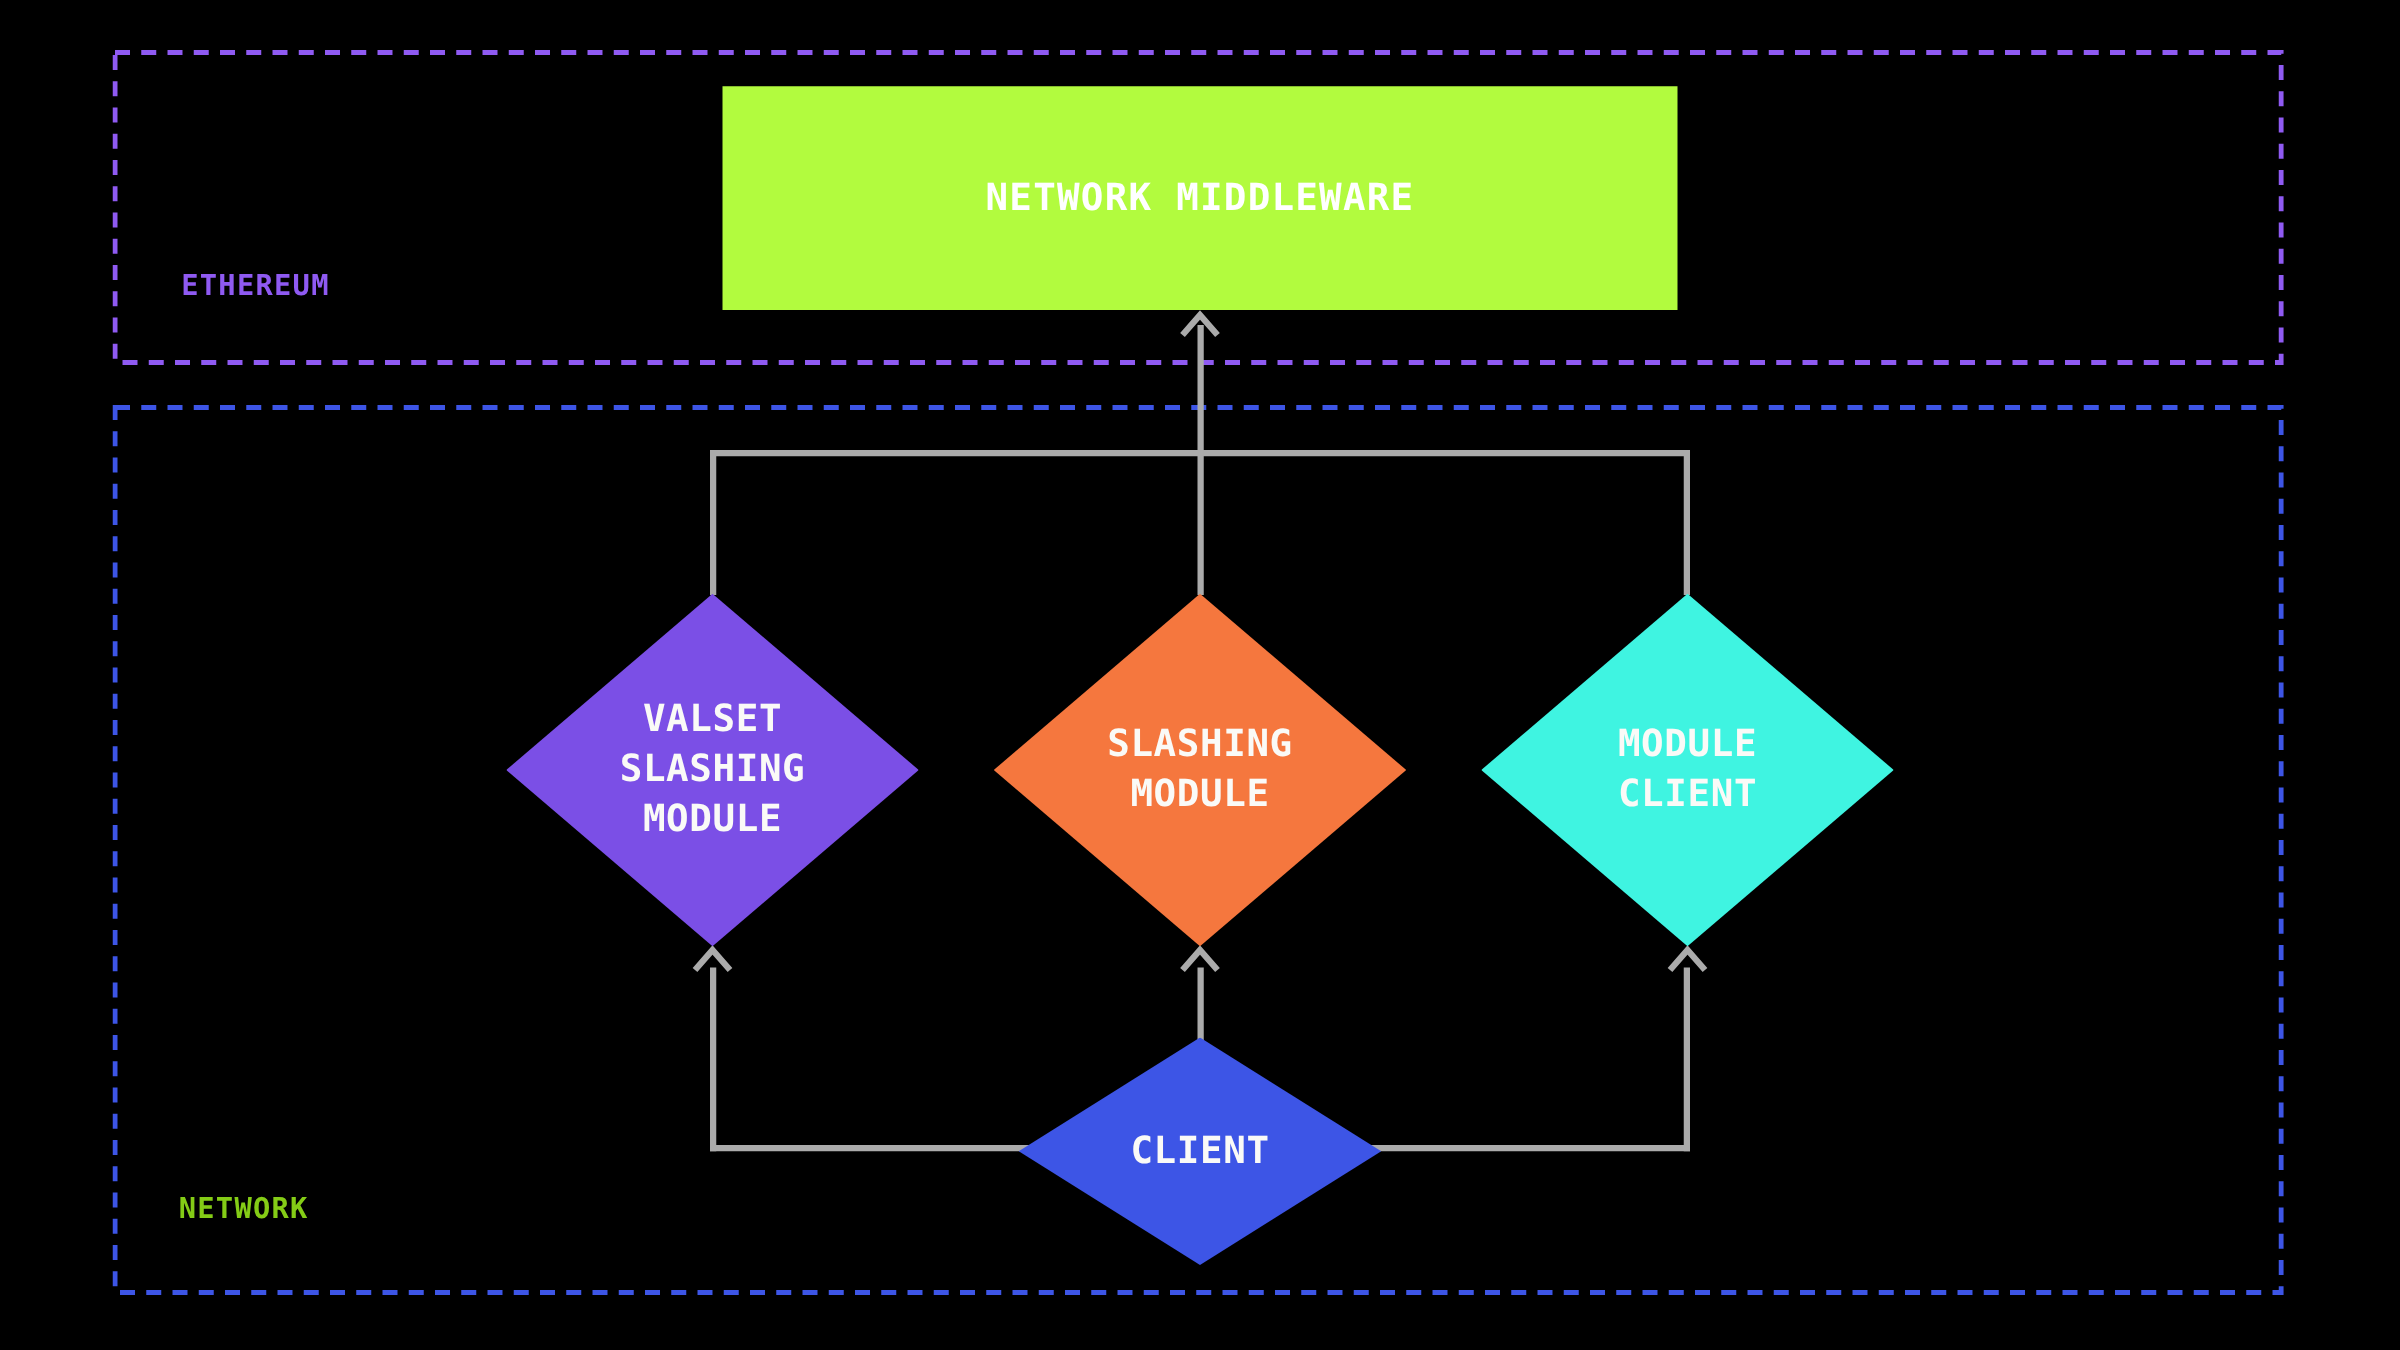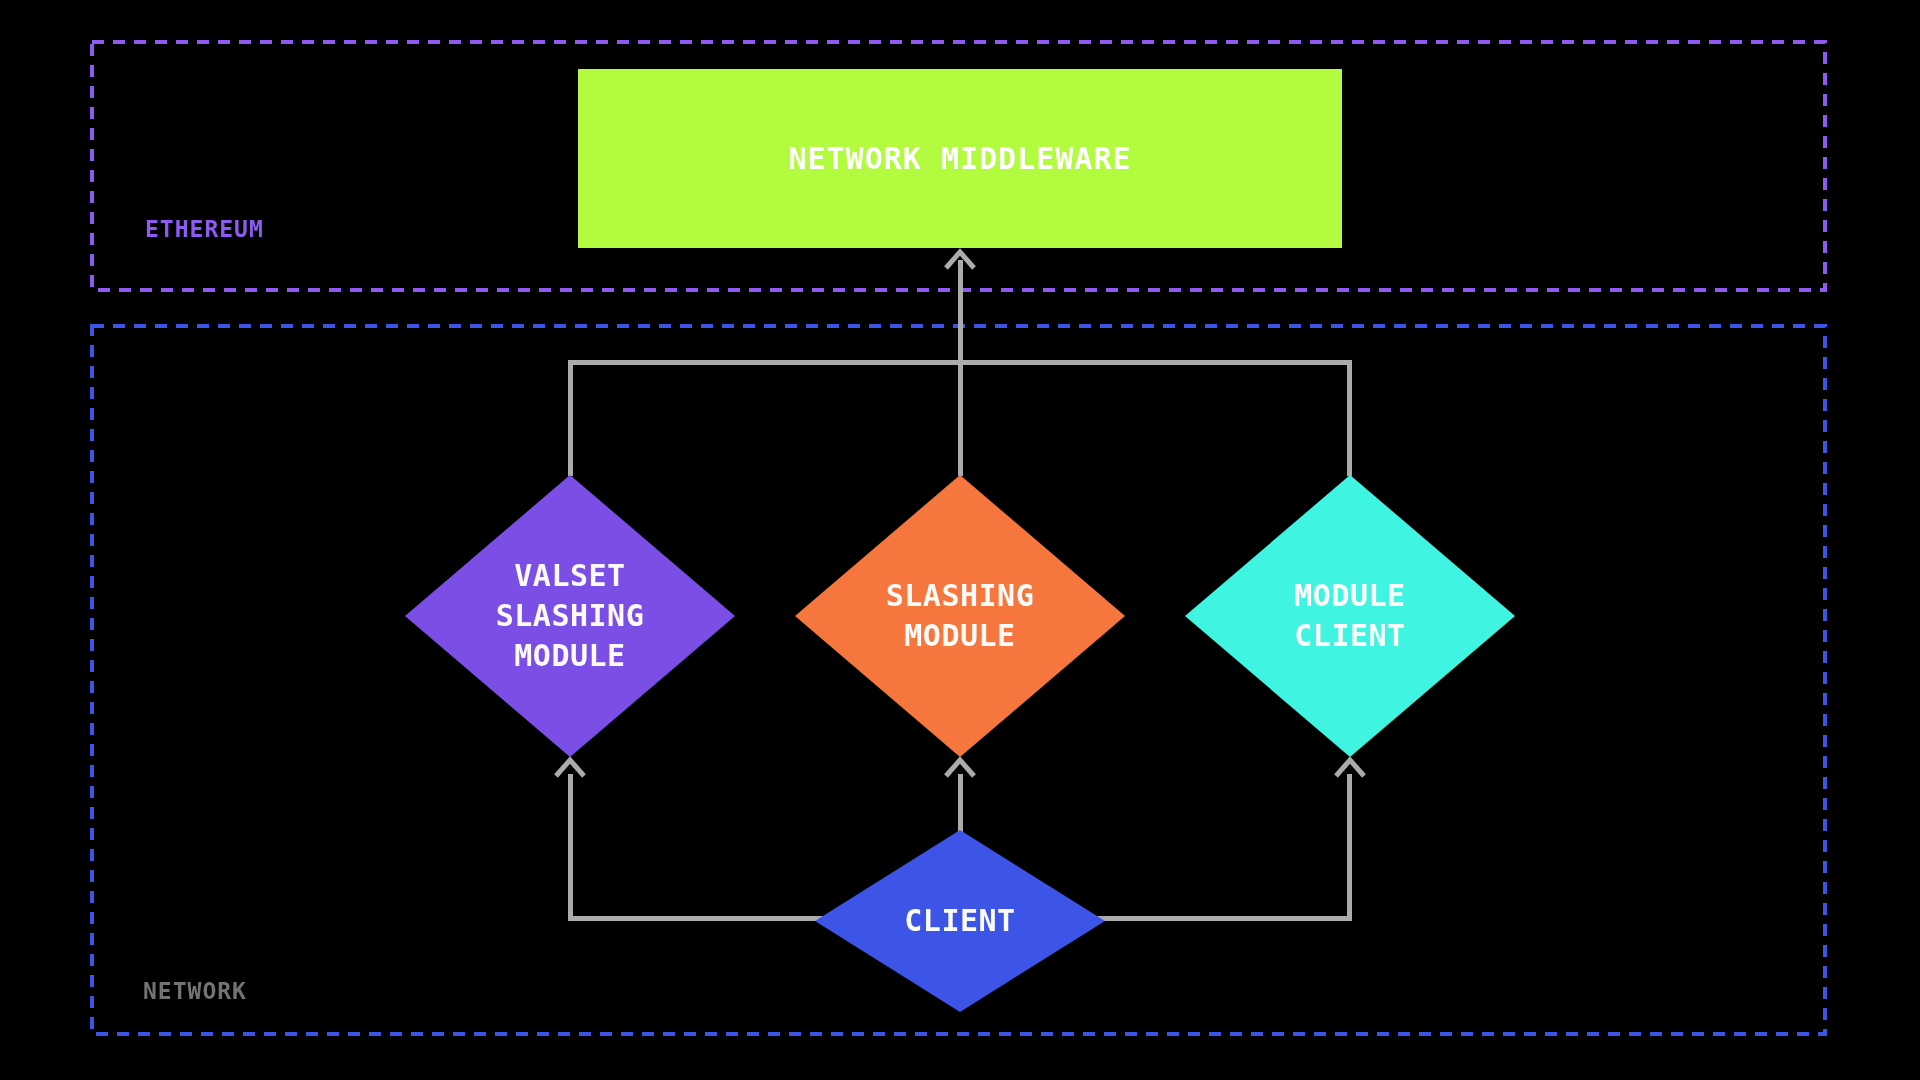--- a/index.html
+++ b/index.html
@@ -72,21 +72,21 @@
 <div id="canvas">
 
   <svg class="border-box" style="left:90px; top:40px;" width="1737" height="252">
     <rect x="2" y="2" width="1733" height="248" fill="none" stroke-width="4" stroke-dasharray="12 9" style="stroke: rgb(143, 90, 242);"></rect>
   </svg>
   <div class="section-label" style="left: 145px; top: 212px; color: rgb(143, 90, 242);">ETHEREUM</div>
 
   <svg class="border-box" style="left:90px; top:324px;" width="1737" height="712">
     <rect x="2" y="2" width="1733" height="708" fill="none" stroke-width="4" stroke-dasharray="12 9" style="stroke: rgb(61, 85, 230);"></rect>
   </svg>
-  <div class="section-label" style="left: 143px; top: 950px; color: #737373; margin-top: 24px;">NETWORK</div>
+  <div class="section-label" style="left: 143px; top: 950px; color: #84cc16;">NETWORK</div>
 
   <div class="line" style="left: 568px; top: 360px; width: 784px; height: 5px; background-color: rgb(171, 171, 171);"></div>
   <div class="line" style="left: 568px; top: 360px; width: 5px; height: 116px; background-color: rgb(171, 171, 171);"></div>
   <div class="line" style="left: 1347px; top: 360px; width: 5px; height: 116px; background-color: rgb(171, 171, 171);"></div>
   <div class="line" style="left: 958px; top: 260px; width: 5px; height: 216px; background-color: rgb(171, 171, 171);"></div>
   <svg class="chev" style="left:942px; top:248px;" width="36" height="24">
     <polyline points="4,20 18,4 32,20" fill="none" stroke-width="5" style="stroke: rgb(171, 171, 171);"></polyline>
   </svg>
 
   <div class="line" style="left: 568px; top: 916px; width: 784px; height: 5px; background-color: rgb(171, 171, 171);"></div>

